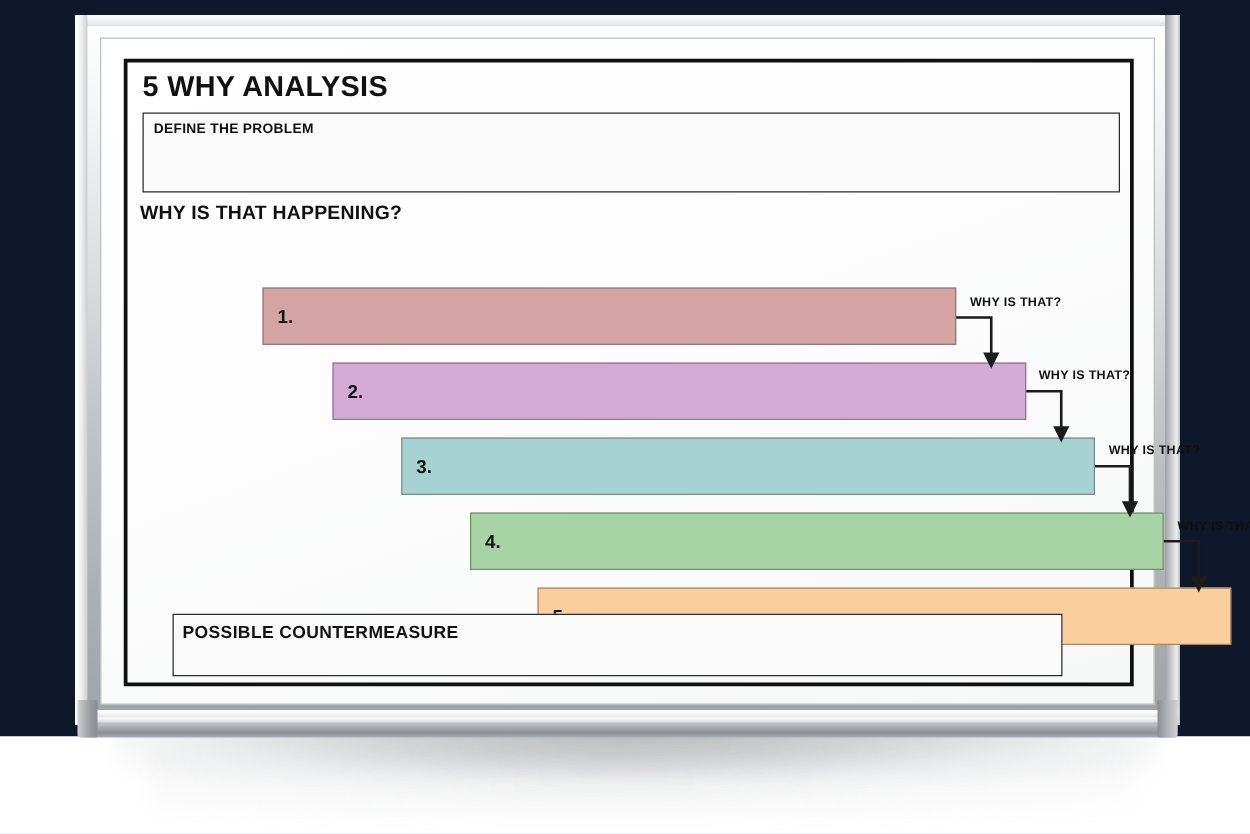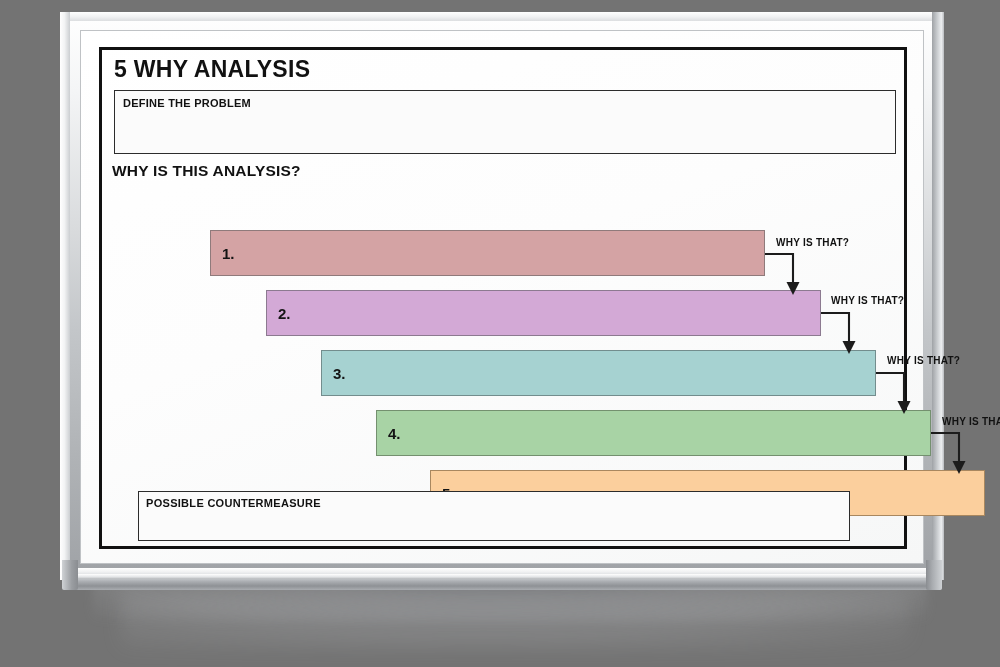--- a/index.html
+++ b/index.html
@@ -8,22 +8,22 @@
     width: 1000px;
     height: 667px;
     background: #ffffff;
     font-family: "Liberation Sans", sans-serif;
     overflow: hidden;
   }
 
   #stage {
     position: relative;
     width: 1000px;
-    height: 667px;
-    background: #737373;
+    height: 589px;
+    background: #0f172a;
     text-align: center;
   }
 
   
   .board-shadow {
     position: absolute;
     left: 92px;
     top: 576px;
     width: 836px;
     height: 46px;
@@ -222,21 +222,21 @@
     top: 441px;
     width: 712px;
     height: 50px;
     border: 1.6px solid #2c2c2c;
     background: #fbfbfb;
   }
   .counter-label {
     position: absolute;
     left: 7px;
     top: 5px;
-    font-size: 11px;
+    font-size: 14px;
     font-weight: bold;
     letter-spacing: 0.3px;
     color: #111111;
   }
 </style>
 </head>
 <body>
 
 <div id="stage">
 
@@ -251,21 +251,21 @@
     <div class="board">
 
       <div class="template">
 
         <div class="title">5 WHY ANALYSIS</div>
 
         <div class="problem-box">
           <div class="problem-label">DEFINE THE PROBLEM</div>
         </div>
 
-        <div class="section-heading">WHY IS THIS ANALYSIS?</div>
+        <div class="section-heading">WHY IS THAT HAPPENING?</div>
 
         <div id="bars-layer">
             <div class="why-bar" style="left: 108px; top: 180px; width: 555px; background: rgb(212, 163, 164); border-color: rgb(143, 122, 123);">
               <span class="why-num">1.</span>
             </div>
             <div class="why-bar" style="left: 164px; top: 240px; width: 555px; background: rgb(211, 169, 214); border-color: rgb(140, 122, 144);">
               <span class="why-num">2.</span>
             </div>
             <div class="why-bar" style="left: 219px; top: 300px; width: 555px; background: rgb(166, 210, 209); border-color: rgb(115, 141, 141);">
               <span class="why-num">3.</span>

